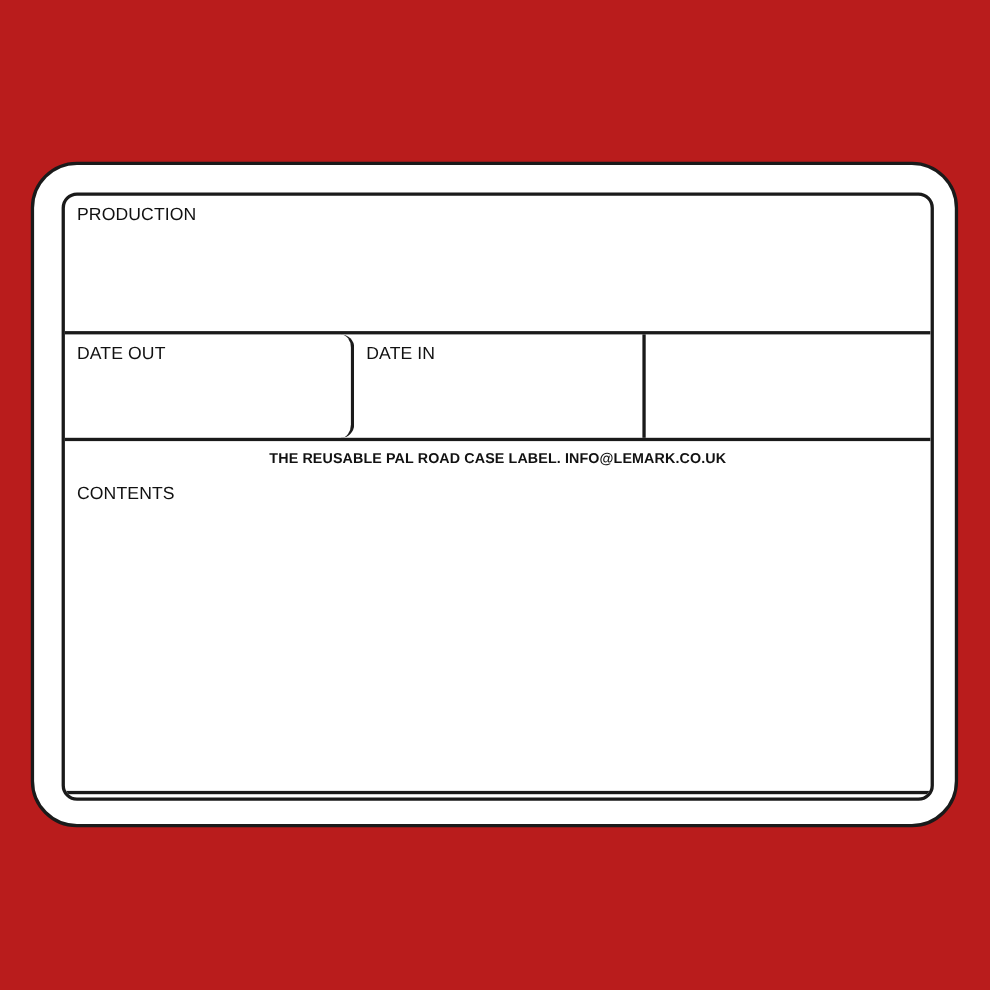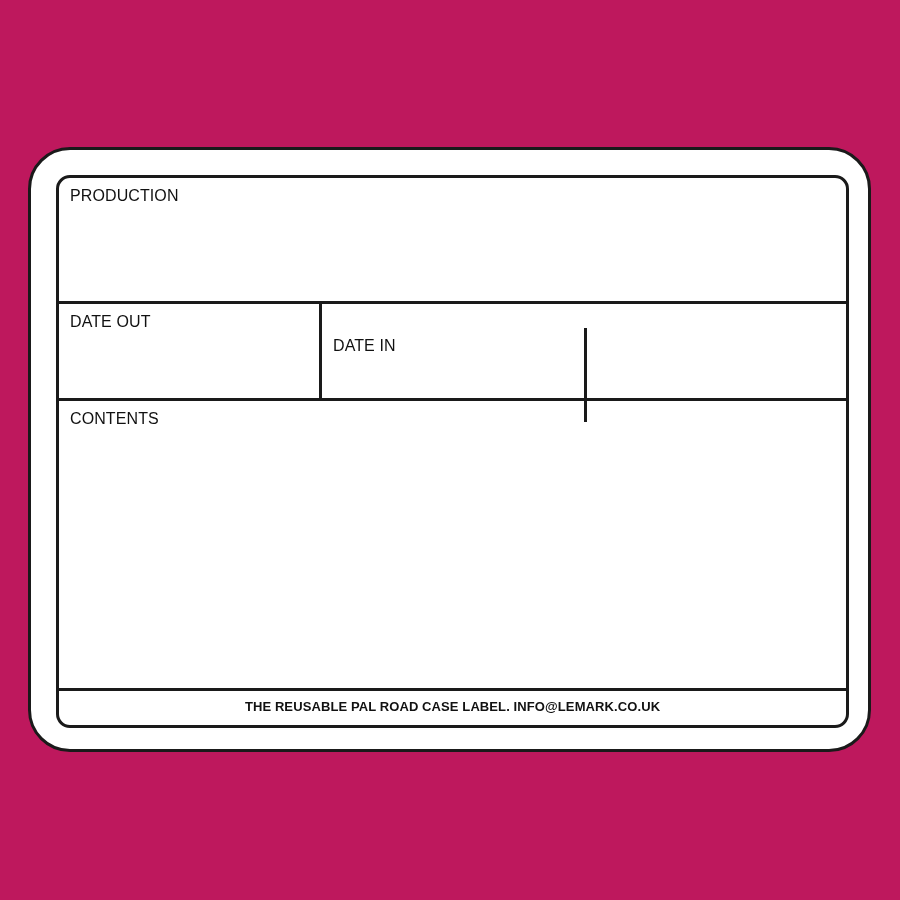--- a/index.html
+++ b/index.html
@@ -10,21 +10,21 @@
   body {
     width: 900px;
     height: 900px;
     font-family: "Liberation Sans", sans-serif;
     -webkit-font-smoothing: antialiased;
   }
   .canvas {
     position: relative;
     width: 900px;
     height: 900px;
-    background: #be185d;
+    background: #b91c1c;
   }
 
   
   .label-card {
     position: absolute;
     left: 28px;
     top: 147px;
     width: 843px;
     height: 605px;
     box-sizing: border-box;
@@ -63,22 +63,22 @@
   .row-three {
     height: 97px;
     border-bottom: 3px solid #1a1a1a;
     display: flex;
   }
   .cell {
     box-sizing: border-box;
     position: relative;
     height: 100%;
   }
-  .cell-date-out { width: 263px; border-right: 3px solid #1a1a1a; }
-  .cell-date-in  { width: 265px; border-right: 3px solid #1a1a1a; margin-top: 24px; }
+  .cell-date-out { width: 263px; border-right: 3px solid #1a1a1a; border-radius: 12px; }
+  .cell-date-in  { width: 265px; border-right: 3px solid #1a1a1a; }
   .cell-job-no   { flex: 1 1 auto; }
 
   
   .row-contents {
     height: 290px;
     border-bottom: 3px solid #1a1a1a;
   }
 
   
   .row-footer {
@@ -140,25 +140,25 @@
         </div>
 
         <div class="cell cell-date-in">
           <div class="field-label">DATE IN</div>
           <div class="write-area"></div>
         </div>
 
 
       </div>
 
+      <div class="row row-footer">
+        <div class="footer-text">THE REUSABLE PAL ROAD CASE LABEL.  INFO@LEMARK.CO.UK</div>
+      </div>
+
       <div class="row row-contents">
         <div class="field-label">CONTENTS</div>
         <div class="write-area"></div>
-      </div>
-
-      <div class="row row-footer">
-        <div class="footer-text">THE REUSABLE PAL ROAD CASE LABEL.  INFO@LEMARK.CO.UK</div>
       </div>
 
     </div>
   </div>
 
 </div>
 
 </body></html>

